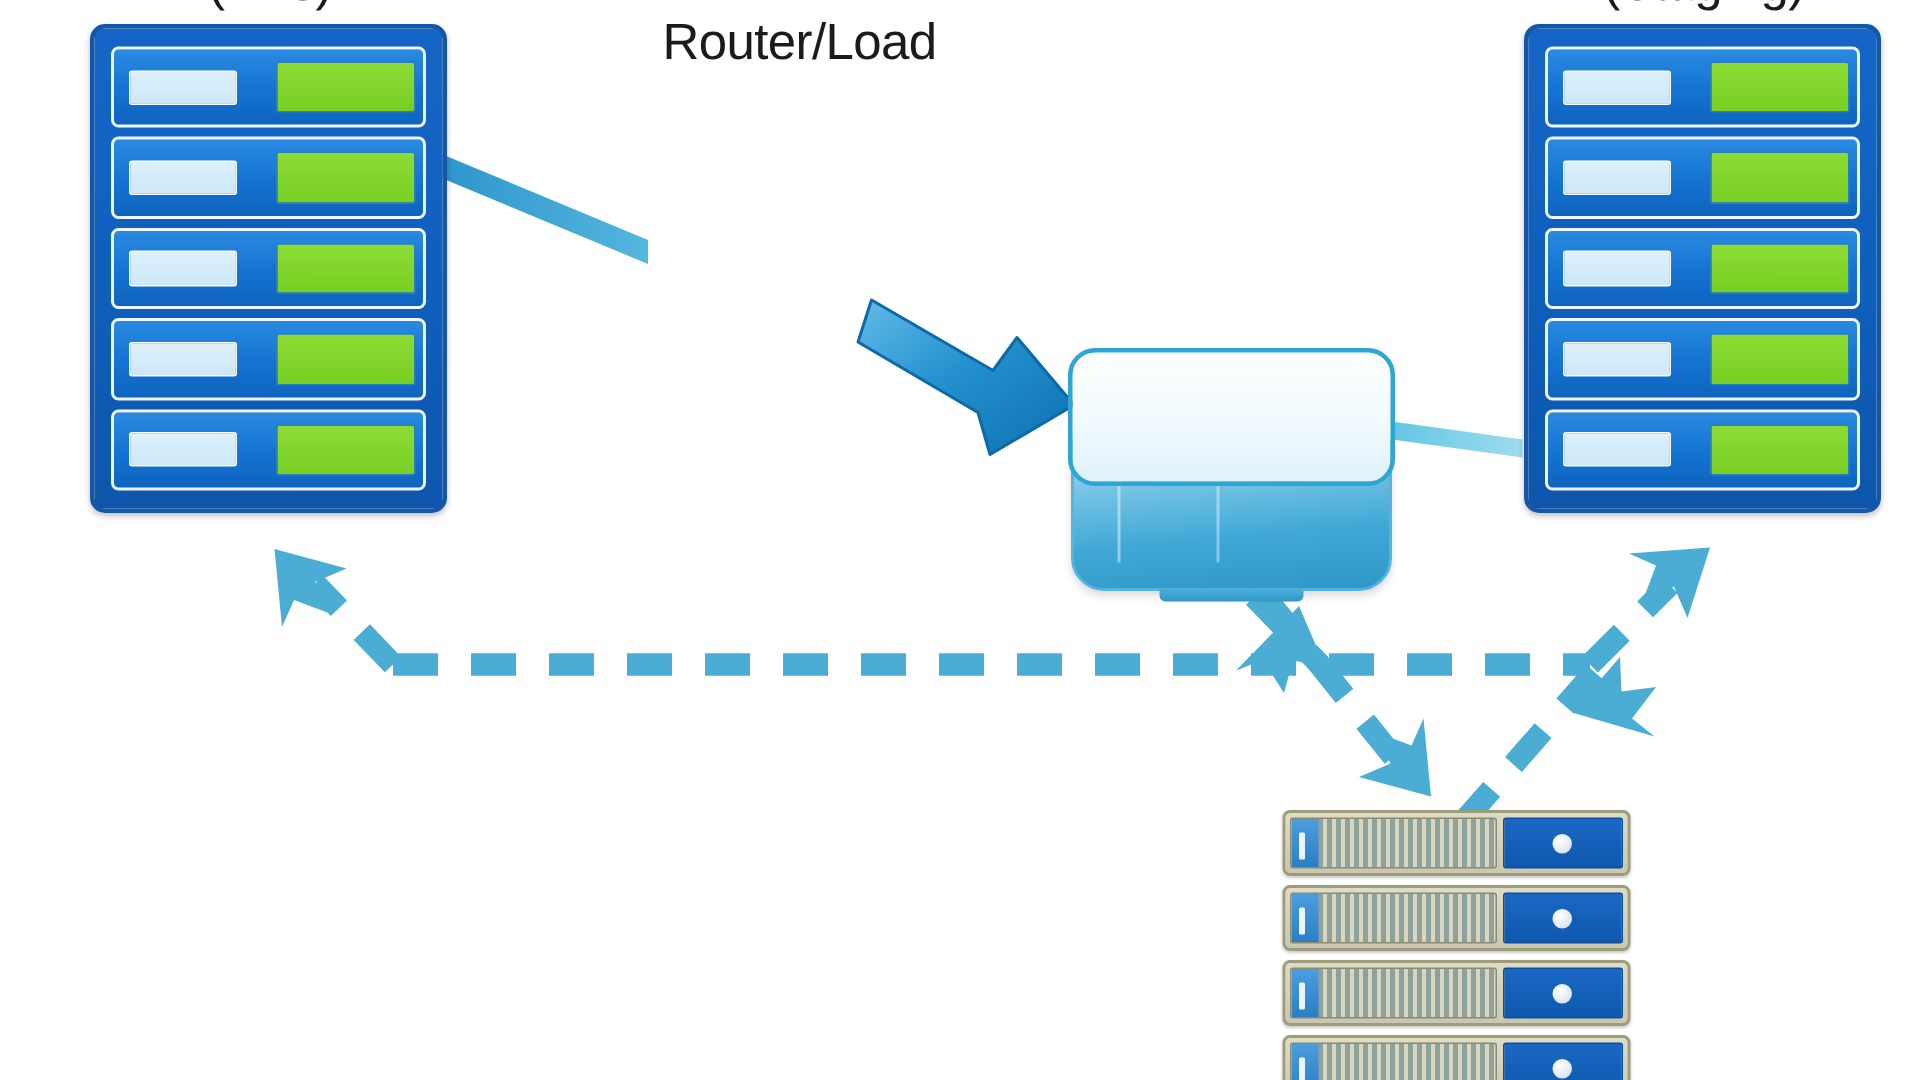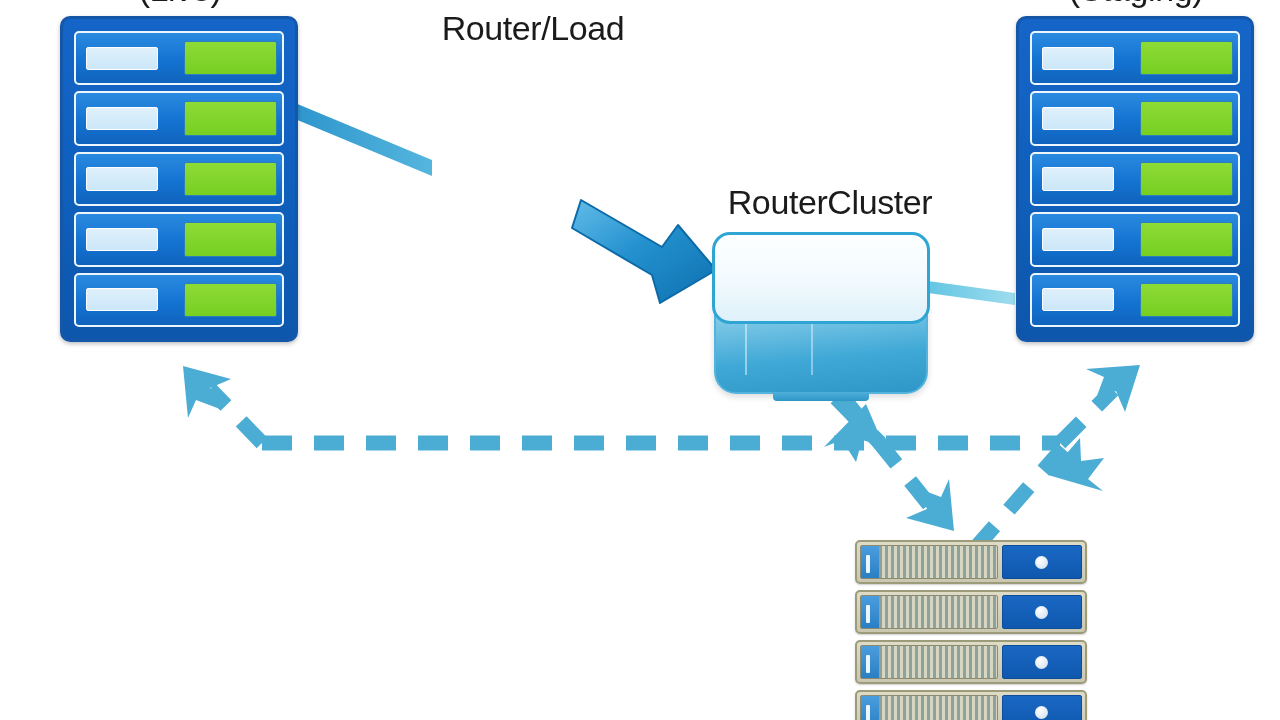--- a/index.html
+++ b/index.html
@@ -308,21 +308,20 @@
     </div>
     <div class="rack-unit">
       <div class="unit-slot"></div>
       <div class="unit-led"></div>
     </div>
   </div>
 
   <div class="diagram-label" style="left:398px; top:9px; width:270px;">Router/Load</div>
 
 
-  <div class="diagram-label" style="left:680px; top:183px; width:300px;">RouterCluster</div>
 
   <div class="rc-wrap" style="left:712px; top:232px; width:218px; height:162px;">
     <div class="rc-bottom"></div>
     <div class="rc-top"></div>
     <div class="rc-foot"></div>
   </div>
 
   <div class="diagram-label" style="left:1016px; top:-30px; width:240px;">(Staging)</div>
 
   <div class="rack" style="left:1016px; top:16px; width:238px; height:326px;">

